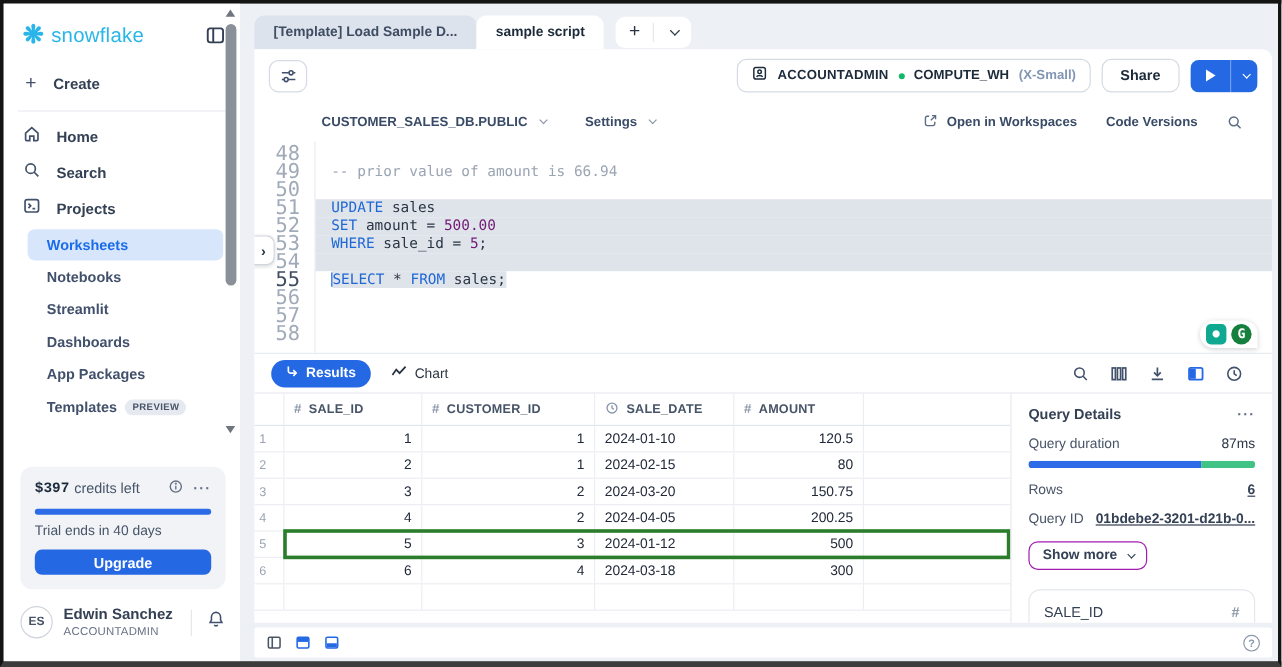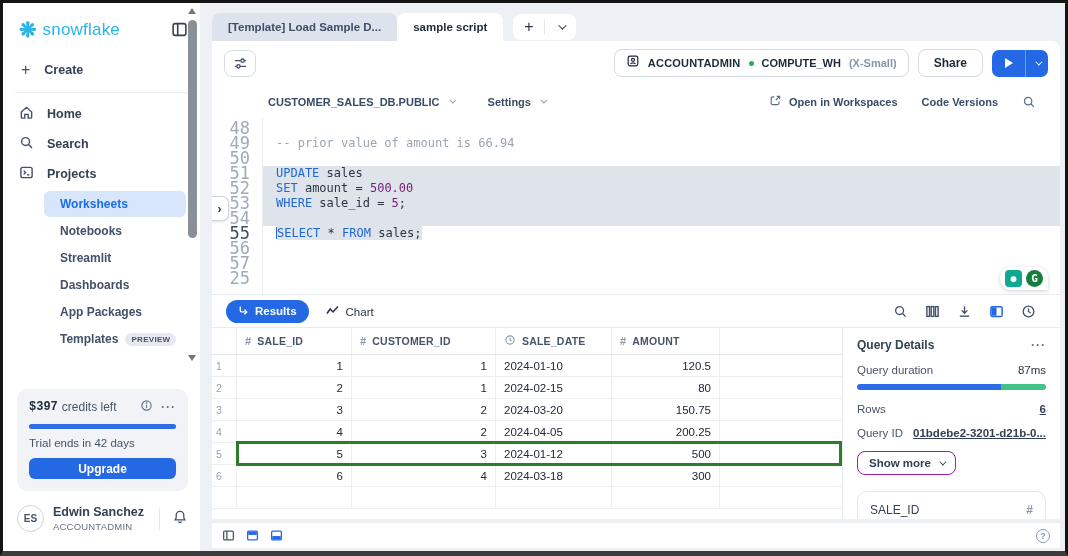--- a/index.html
+++ b/index.html
@@ -13,21 +13,21 @@
   .logo-glyph { color:#29b5e8; font-size:21px; line-height:1; font-weight:bold; }
   .logo-text { color:#29b5e8; font-size:17px; font-weight:500; letter-spacing:.2px; flex:1; }
   .panel-icon svg { display:block; }
   .create-row { display:flex; align-items:center; gap:14px; padding:12px 16px 12px 18px; cursor:pointer; }
   .create-row .plus { font-size:16px; color:#41506b; font-weight:400; line-height:1; }
   .create-row .lbl { font-size:12.5px; font-weight:bold; color:#344054; }
   .sb-divider { height:1px; background:#e9ecf1; margin:2px 12px 6px 12px; }
   .nav-item { display:flex; align-items:center; gap:13px; padding:0 16px; height:30px; cursor:pointer; }
   .nav-item .lbl { font-size:12.5px; font-weight:bold; color:#344054; }
   .subnav { margin-top:2px; }
-  .subnav-item { height:26px; margin:1px 14px 1px 41px; display:flex; align-items:center; padding-left:16px; border-radius:6px; font-size:12px; font-weight:bold; color:#41506b; cursor:pointer; gap:7px; }
+  .subnav-item { height:26px; margin:1px 14px 1px 20px; display:flex; align-items:center; padding-left:16px; border-radius:6px; font-size:12px; font-weight:bold; color:#41506b; cursor:pointer; gap:7px; }
   .subnav-item.selected { background:#d7e6fb; color:#1b6ce8; }
   .badge { background:#e6e9ef; color:#475467; font-size:8px; font-weight:bold; padding:2px 6px; border-radius:8px; letter-spacing:.3px; }
   .fade-area { height:22px; }
   .credits-card { background:#f1f3f7; border-radius:10px; margin:14px 12px 0 14px; padding:10px 12px 12px 12px; }
   .credits-top { display:flex; align-items:center; font-size:12px; color:#475467; }
   .credits-top b { color:#1c2a3a; margin-right:4px;font-family:Liberation Mono, monospace; }
   .credits-top .right { margin-left:auto; display:flex; align-items:center; gap:8px; color:#667085; }
   .dots { letter-spacing:1px; font-weight:bold; color:#667085; font-size:12px; cursor:pointer; }
   .credits-bar { height:5px; border-radius:3px; background:#2e6be6; margin:9px 0 8px 0; }
   .trial-text { font-size:11.5px; color:#475467; margin-bottom:9px; }
@@ -208,21 +208,21 @@
         <span class="right">
           <span><svg width="13" height="13" viewBox="0 0 16 16" fill="none" stroke="#667085" stroke-width="1.4">
                 <circle cx="8" cy="8" r="5.7"></circle>
                 <line x1="8" y1="7.2" x2="8" y2="11"></line>
                 <circle cx="8" cy="5" r=".4" fill="#667085"></circle>
               </svg></span>
           <span class="dots">···</span>
         </span>
       </div>
       <div class="credits-bar"></div>
-      <div class="trial-text">Trial ends in 42 days</div>
+      <div class="trial-text">Trial ends in 40 days</div>
       <button class="upgrade-btn">Upgrade</button>
     </div>
 
     <div class="user-row">
       <span class="avatar">ES</span>
       <span>
         <div class="user-name">Edwin Sanchez</div>
         <div class="user-role">ACCOUNTADMIN</div>
       </span>
       <span class="user-sep"></span>
@@ -328,21 +328,21 @@
             <div class="gutter-line">48</div>
             <div class="gutter-line">49</div>
             <div class="gutter-line">50</div>
             <div class="gutter-line">51</div>
             <div class="gutter-line">52</div>
             <div class="gutter-line">53</div>
             <div class="gutter-line">54</div>
             <div class="gutter-line active">55</div>
             <div class="gutter-line">56</div>
             <div class="gutter-line">57</div>
-            <div class="gutter-line">25</div>
+            <div class="gutter-line">58</div>
           </div>
         <div class="code-area">
             <div class="code-line"></div>
             <div class="code-line"><span class="tok-comment">-- prior value of amount is 66.94</span></div>
             <div class="code-line"></div>
             <div class="code-line hl"><span class="tok-keyword">UPDATE</span><span class="tok-plain"> sales</span></div>
             <div class="code-line hl"><span class="tok-keyword">SET</span><span class="tok-plain"> amount = </span><span class="tok-number">500.00</span></div>
             <div class="code-line hl"><span class="tok-keyword">WHERE</span><span class="tok-plain"> sale_id = </span><span class="tok-number">5</span><span class="tok-plain">;</span></div>
             <div class="code-line hl"></div>
             <div class="code-line"><span class="cursor"></span><span class="hl-text"><span class="tok-keyword">SELECT</span><span class="tok-plain"> * </span><span class="tok-keyword">FROM</span><span class="tok-plain"> sales;</span></span></div>

